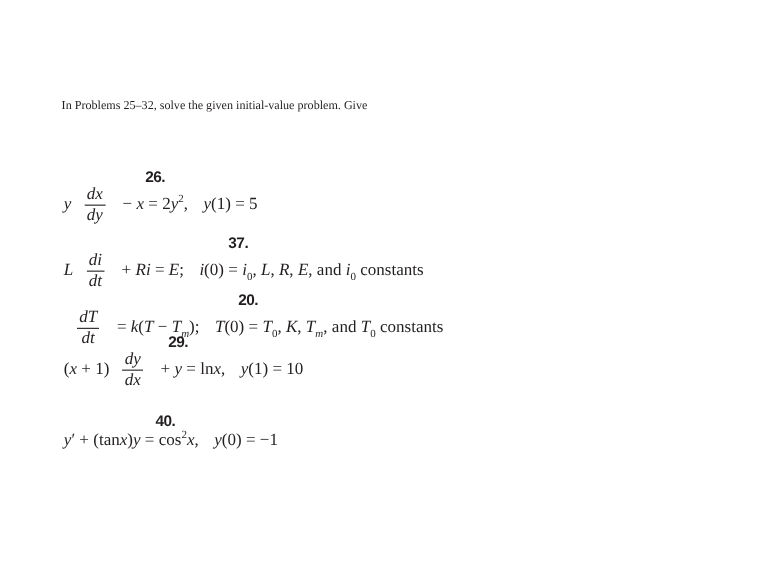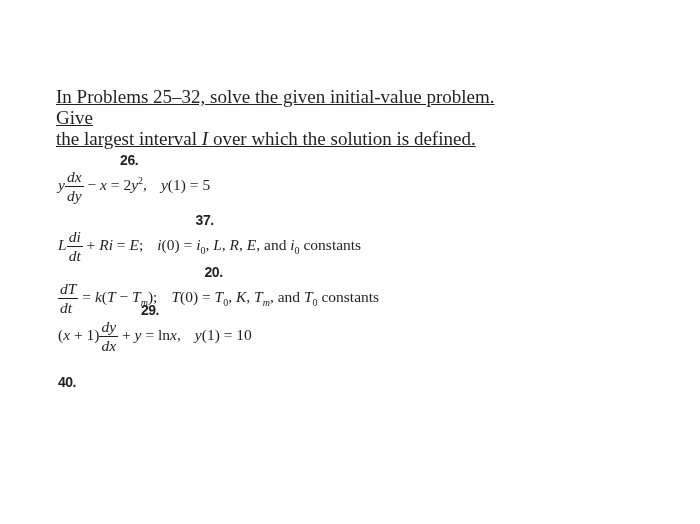--- a/index.html
+++ b/index.html
@@ -2,38 +2,37 @@
 <html><head>
 <meta charset="utf-8">
 <style>
   html, body { margin:0; padding:0; }
   body {
     width:700px; height:524px; background:#ffffff; position:relative; overflow:hidden;
     font-family: "Liberation Serif", "DejaVu Serif", serif; color:#231f20;
   }
   .intro {
     position:absolute; left:56px; top:86px; width:460px;
-    font-size:19px; line-height:21px;text-decoration:underline;
+    font-size:11px; line-height:21px;
   }
   .prob { position:absolute; left:58px; font-size:15.5px; white-space:nowrap; display:flex; align-items:center;flex-direction:column; }
   .num { font-family:"Liberation Sans","DejaVu Sans",sans-serif; font-weight:bold; font-size:14px; margin-right:10px; letter-spacing:-0.5px; }
   .it { font-style:italic; }
-  .frac { display:inline-flex; flex-direction:column; align-items:flex-start; vertical-align:middle; margin:0 0; font-style:italic; line-height:18px; }
+  .frac { display:inline-flex; flex-direction:column; align-items:center; vertical-align:middle; margin:0 12px; font-style:italic; line-height:18px; }
   .frac .n { border-bottom:1px solid #231f20; padding:0 2px; }
   .frac .d { padding:0 2px; }
   .sp { display:inline-block; width:14px; }
   sub { font-size:10px; }
   sup { font-size:10px; }
 </style>
 </head>
 <body>
 
 <div class="intro">
   <div>In Problems 25–32, solve the given initial-value problem. Give</div>
-  <div><span>the largest interval </span><span class="it">I</span><span> over which the solution is defined.</span></div>
 </div>
 
 <div class="prob" style="top:152px;">
   <span class="num">26.</span>
   <span>
     <span class="it">y</span><span class="frac">
         <span class="n">dx</span>
         <span class="d">dy</span>
       </span> − <span class="it">x</span> = 2<span class="it">y</span><sup>2</sup>,<span class="sp"></span><span class="it">y</span>(1) = 5
   </span>
@@ -64,13 +63,16 @@
   <span>
     (<span class="it">x</span> + 1)<span class="frac">
         <span class="n">dy</span>
         <span class="d">dx</span>
       </span> + <span class="it">y</span> = ln<span class="it">x</span>,<span class="sp"></span><span class="it">y</span>(1) = 10
   </span>
 </div>
 
 <div class="prob" style="top:374px;">
   <span class="num">40.</span>
+  <span>
+    <span class="it">y</span>′ + (tan<span class="it">x</span>)<span class="it">y</span> = cos<sup>2</sup><span class="it">x</span>,<span class="sp"></span><span class="it">y</span>(0) = −1
+  </span>
 </div>
 
 </body></html>

